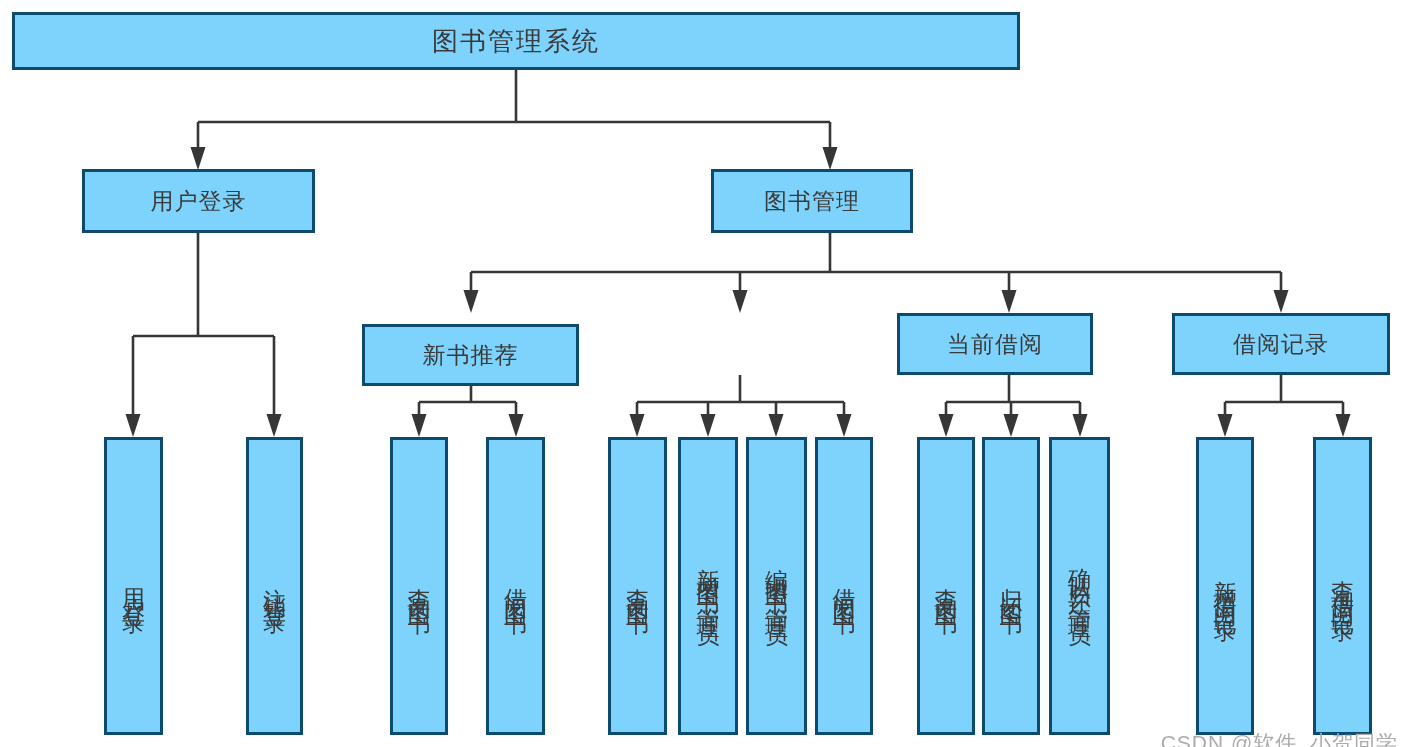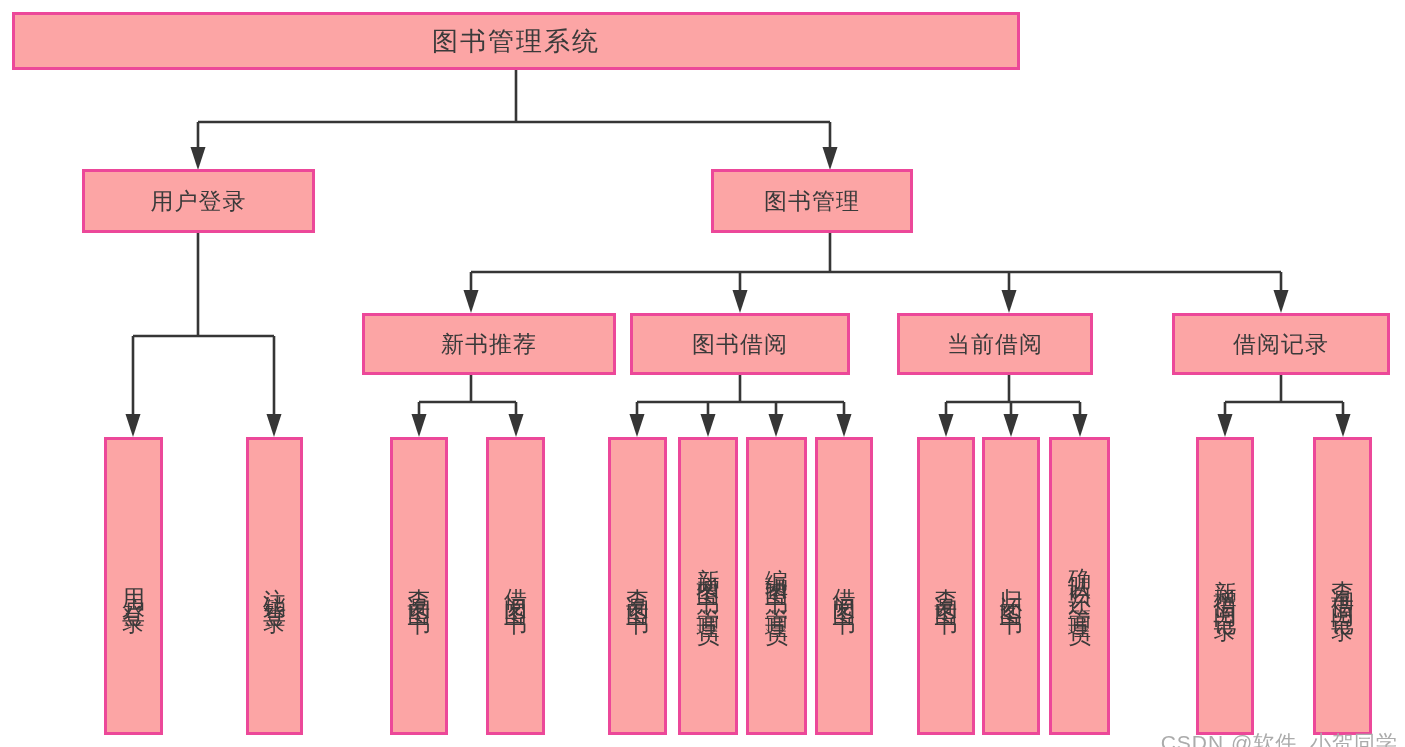--- a/index.html
+++ b/index.html
@@ -13,22 +13,22 @@
   }
   .connectors {
     position: absolute;
     left: 0; top: 0;
     width: 1405px; height: 747px;
     z-index: 1;
   }
   .node {
     position: absolute;
     box-sizing: border-box;
-    border: 3px solid #ec4899;
-    background: #fca5a5;
+    border: 3px solid #0c4a6e;
+    background: #7dd3fc;
     color: #3a3a3a;
     display: flex;
     align-items: center;
     justify-content: center;
     z-index: 2;
   }
   .node.h { font-size: 23px; letter-spacing: 1px; }
   .node.root-box { font-size: 26px; letter-spacing: 2px; }
   .vtext {
     writing-mode: vertical-rl;
@@ -85,22 +85,21 @@
       <polygon points="1217.5,414 1232.5,414 1225,437"></polygon>
       <polygon points="1335.5,414 1350.5,414 1343,437"></polygon>
     </g>
   </svg>
 
   <div class="node h root-box" style="left:12px; top:12px; width:1008px; height:58px;">图书管理系统</div>
 
   <div class="node h" style="left:82px; top:169px; width:233px; height:64px;">用户登录</div>
   <div class="node h" style="left:711px; top:169px; width:202px; height:64px;">图书管理</div>
 
-  <div class="node h" style="left:362px; top:313px; width:254px; height:62px;">新书推荐</div>
-  <div class="node h" style="left:630px; top:313px; width:220px; height:62px;">图书借阅</div>
+  <div class="node h" style="left:362px; top:324px; width:217px; height:62px;">新书推荐</div>
   <div class="node h" style="left:897px; top:313px; width:196px; height:62px;">当前借阅</div>
   <div class="node h" style="left:1172px; top:313px; width:218px; height:62px;">借阅记录</div>
 
   <div class="node" style="left:104px; top:437px; width:59px; height:298px;">
     <span class="vtext">用户登录</span>
   </div>
   <div class="node" style="left:246px; top:437px; width:57px; height:298px;">
     <span class="vtext">注销登录</span>
   </div>
 

